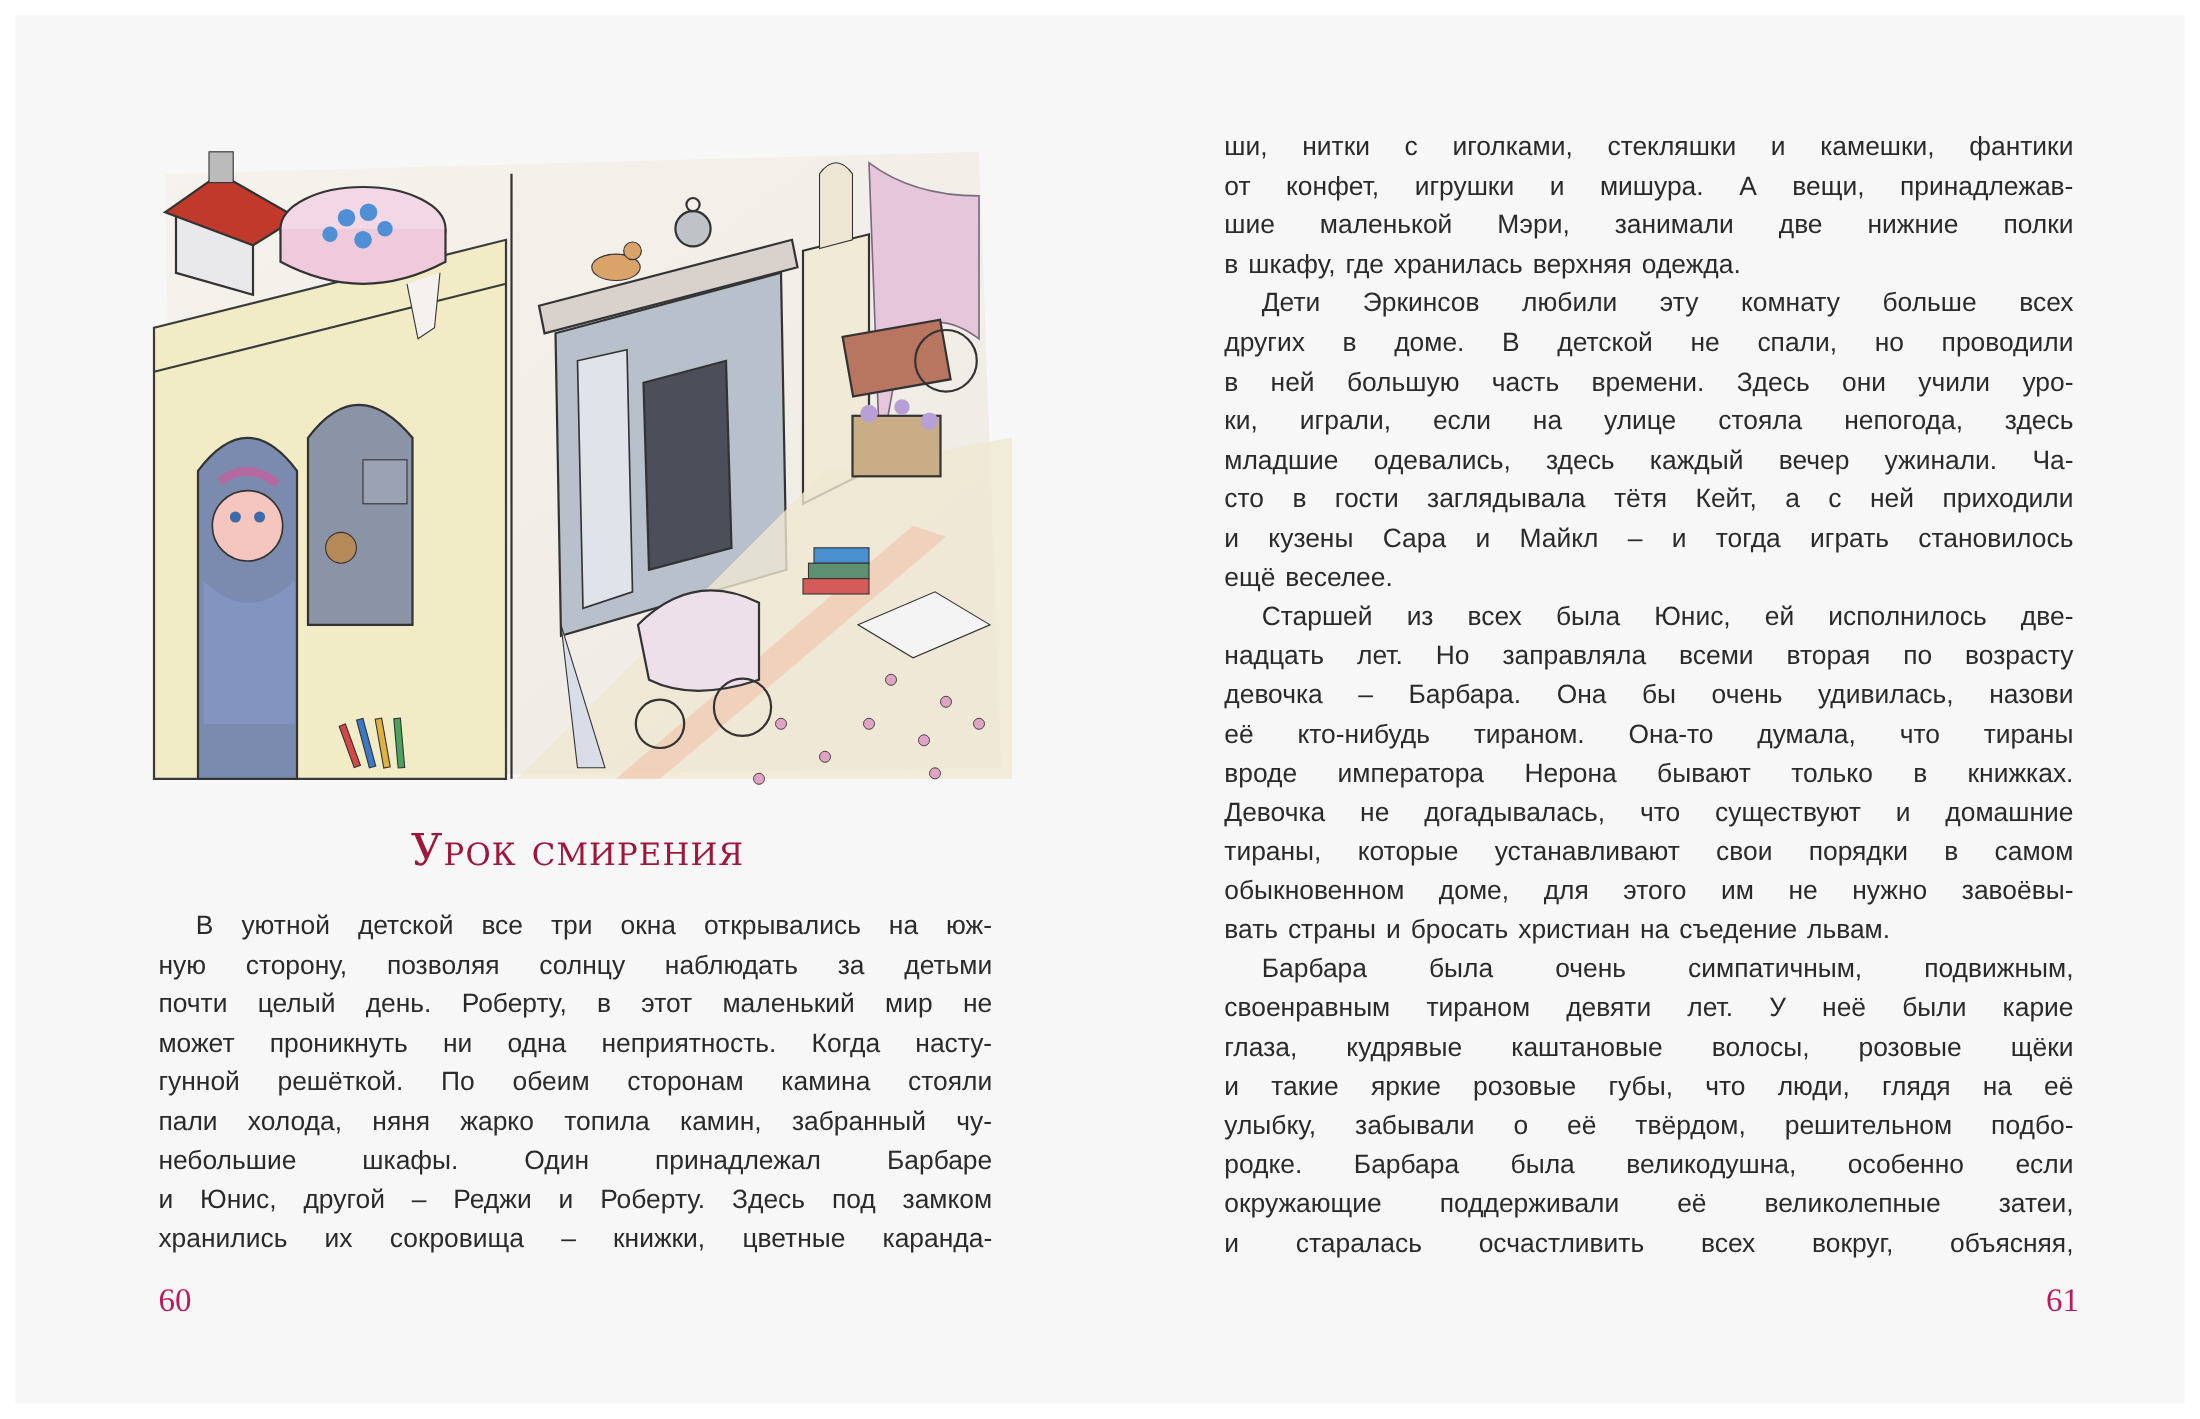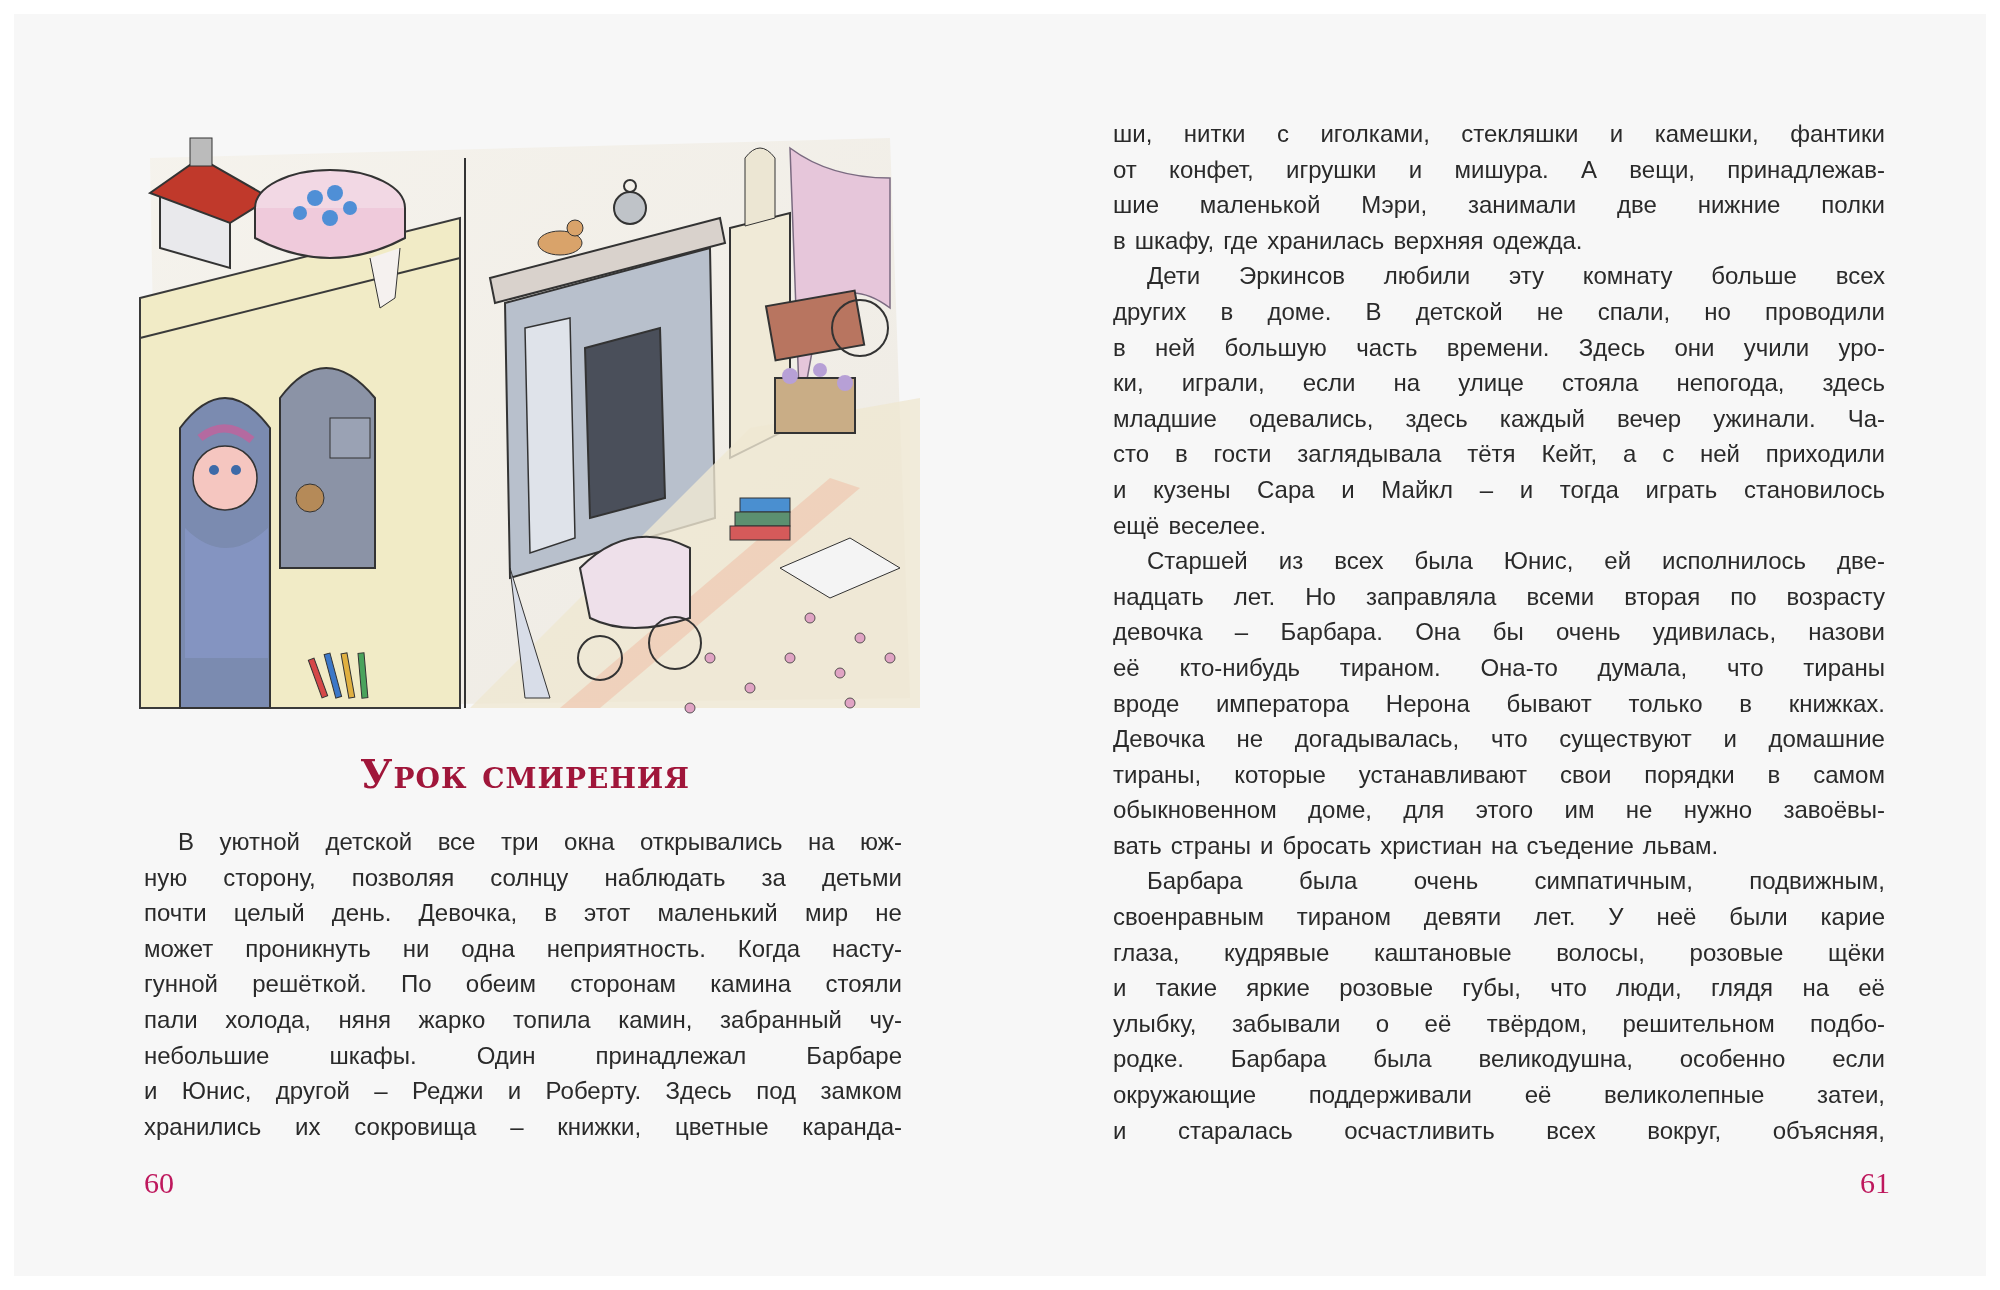--- a/index.html
+++ b/index.html
@@ -15,21 +15,21 @@
   .page-left { left:0; width:986px; }
   .page-right { left:986px; width:986px; }
 
   .illustration {
     position:absolute; left:116px; top:84px; width:790px; height:630px;
   }
   .illustration svg { width:100%; height:100%; display:block; }
 
   .chapter-title {
     position:absolute; left:116px; top:736px; width:790px; text-align:center;
-    font-family:"DejaVu Serif", serif; font-weight:bold; font-variant:small-caps;
+    font-family:"DejaVu Serif", serif; font-weight:normal; font-variant:small-caps;
     color:#a0163a; font-size:40px; letter-spacing:1px;
   }
 
   .text-block {
     position:absolute; font-family:"Liberation Sans", sans-serif;
     font-size:24px; line-height:35.6px; color:#2a2a2a;
   }
   
   .jline { display:flex; justify-content:space-between; height:35.6px; }
   .jline.last { justify-content:flex-start; gap:9px; }
@@ -173,21 +173,21 @@
           <span>позволяя</span>
           <span>солнцу</span>
           <span>наблюдать</span>
           <span>за</span>
           <span>детьми</span>
         </div>
         <div class="jline">
           <span>почти</span>
           <span>целый</span>
           <span>день.</span>
-          <span>Девочка,</span>
+          <span>Роберту,</span>
           <span>в</span>
           <span>этот</span>
           <span>маленький</span>
           <span>мир</span>
           <span>не</span>
         </div>
         <div class="jline">
           <span>может</span>
           <span>проникнуть</span>
           <span>ни</span>

